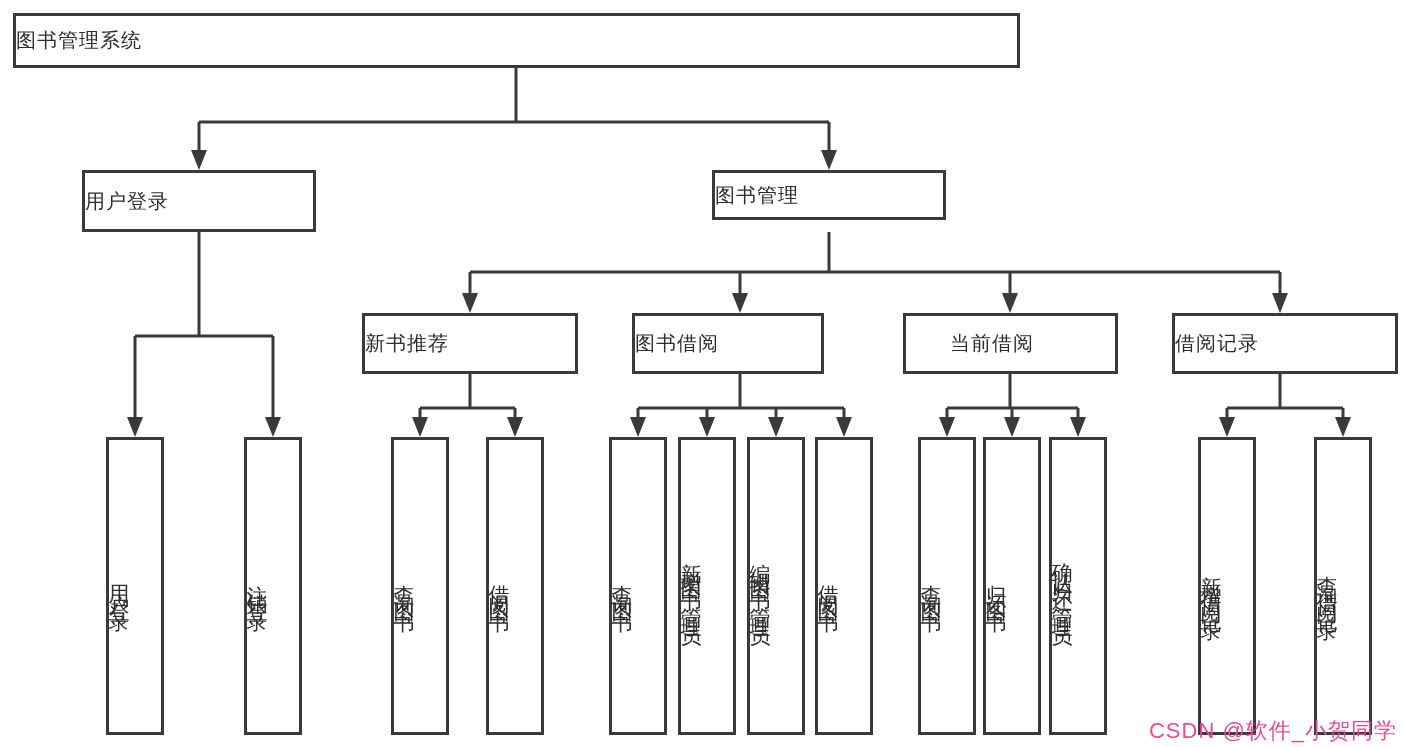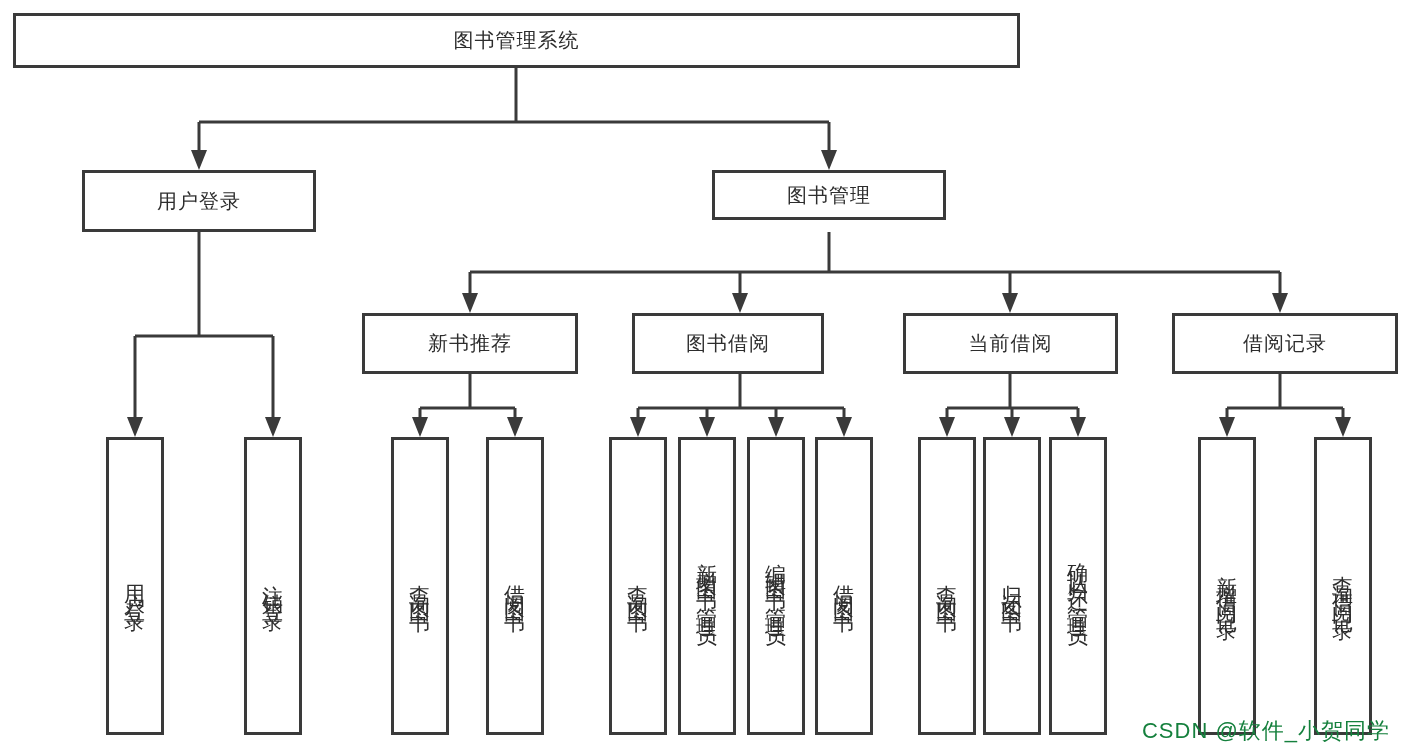--- a/index.html
+++ b/index.html
@@ -16,43 +16,43 @@
     left: 0; top: 0;
     width: 1405px; height: 747px;
   }
   .box {
     position: absolute;
     box-sizing: border-box;
     border: 3px solid #3a3a3a;
     background: #ffffff;
     display: flex;
     align-items: center;
-    justify-content: center;
+    justify-content: flex-start;
     color: #2d2d2d;
   }
   .hbox .label {
     font-size: 20px;
     letter-spacing: 1px;
     white-space: nowrap;
   }
   .vbox .vlabel {
     writing-mode: vertical-rl;
     text-orientation: mixed;
     font-size: 21px;
     line-height: 1;
     letter-spacing: 9px;
     white-space: nowrap;
   }
   .watermark {
     position: absolute;
-    right: 15px;
+    right: 8px;
     bottom: 1px;
     font-size: 22px;
     letter-spacing: 1px;
-    color: #15803d;
+    color: #ec4899;
     z-index: 5;
     white-space: nowrap;
   }
 </style>
 </head>
 <body>
 
 <div class="canvas">
 
   <svg class="connectors" viewBox="0 0 1405 747" xmlns="http://www.w3.org/2000/svg">
@@ -85,21 +85,21 @@
   <div class="box hbox" style="left:712px; top:170px; width:234px; height:50px;">
     <span class="label">图书管理</span>
   </div>
 
   <div class="box hbox" style="left:362px; top:313px; width:216px; height:61px;">
     <span class="label">新书推荐</span>
   </div>
   <div class="box hbox" style="left:632px; top:313px; width:192px; height:61px;">
     <span class="label">图书借阅</span>
   </div>
-  <div class="box hbox" style="left:903px; top:313px; width:215px; height:61px;">
+  <div class="box hbox" style="left:903px; top:313px; width:215px; height:61px;padding-left:44px;">
     <span class="label">当前借阅</span>
   </div>
   <div class="box hbox" style="left:1172px; top:313px; width:226px; height:61px;">
     <span class="label">借阅记录</span>
   </div>
 
   <div class="box vbox" style="left:106px; top:437px; width:58px; height:298px;">
     <span class="vlabel">用户登录</span>
   </div>
   <div class="box vbox" style="left:244px; top:437px; width:58px; height:298px;">

